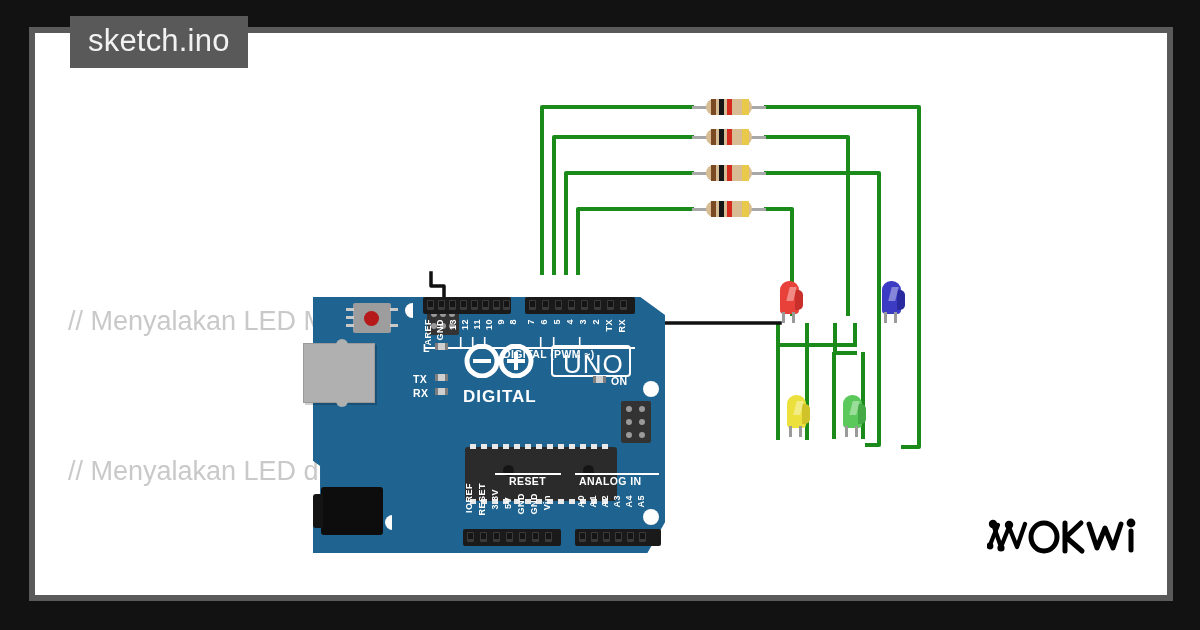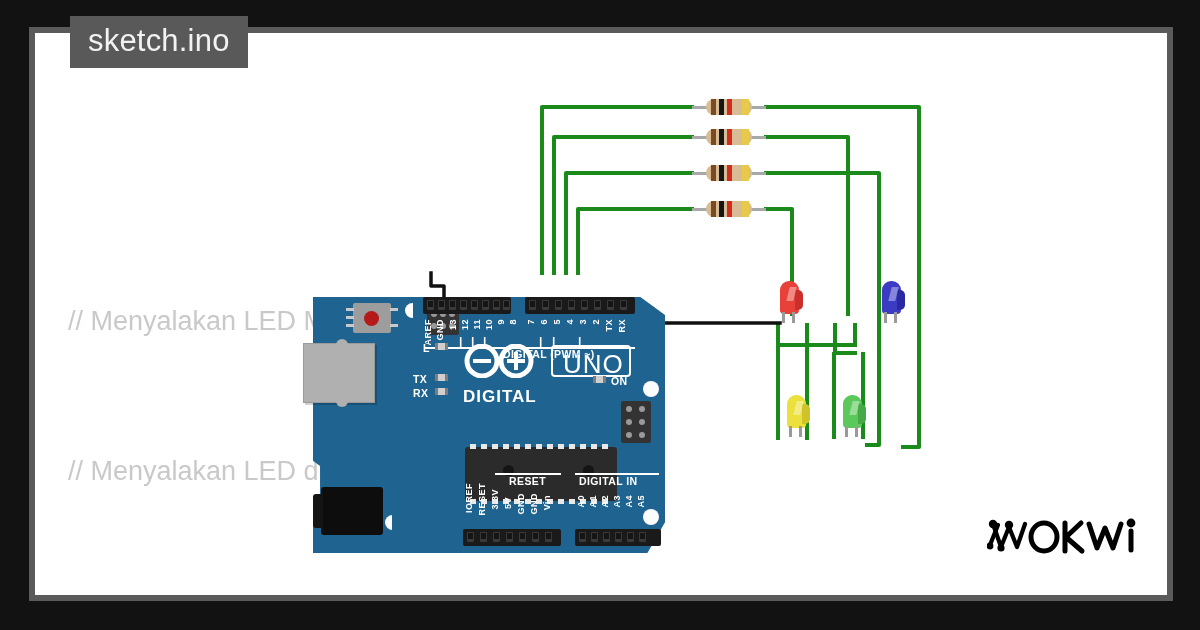--- a/index.html
+++ b/index.html
@@ -484,21 +484,21 @@
 
       <div class="pinlabel" style="left:263px; top:198px;">A0</div>
       <div class="pinlabel" style="left:275px; top:198px;">A1</div>
       <div class="pinlabel" style="left:287px; top:198px;">A2</div>
       <div class="pinlabel" style="left:299px; top:198px;">A3</div>
       <div class="pinlabel" style="left:311px; top:198px;">A4</div>
       <div class="pinlabel" style="left:323px; top:198px;">A5</div>
 
       <div class="silk" style="left:196px; top:178px;">RESET</div>
       <div style="position:absolute; left:182px; top:176px; width:66px; height:2px; background:#fff;"></div>
-      <div class="silk" style="left:266px; top:178px;">DIGITAL IN</div>
+      <div class="silk" style="left:266px; top:178px;">ANALOG IN</div>
       <div style="position:absolute; left:262px; top:176px; width:84px; height:2px; background:#fff;"></div>
     </div>
 
     <svg class="wokwi" width="152" height="44" viewBox="0 0 152 44">
       <g fill="none" stroke="#000" stroke-width="4.2" stroke-linecap="round" stroke-linejoin="round">
         <path d="M6 9 L14 32 L22 12 L30 32 L38 9"></path>
         <path d="M3 30 L11 10"></path>
       </g>
       <g fill="#000">
         <circle cx="6" cy="9" r="4.2"></circle>

